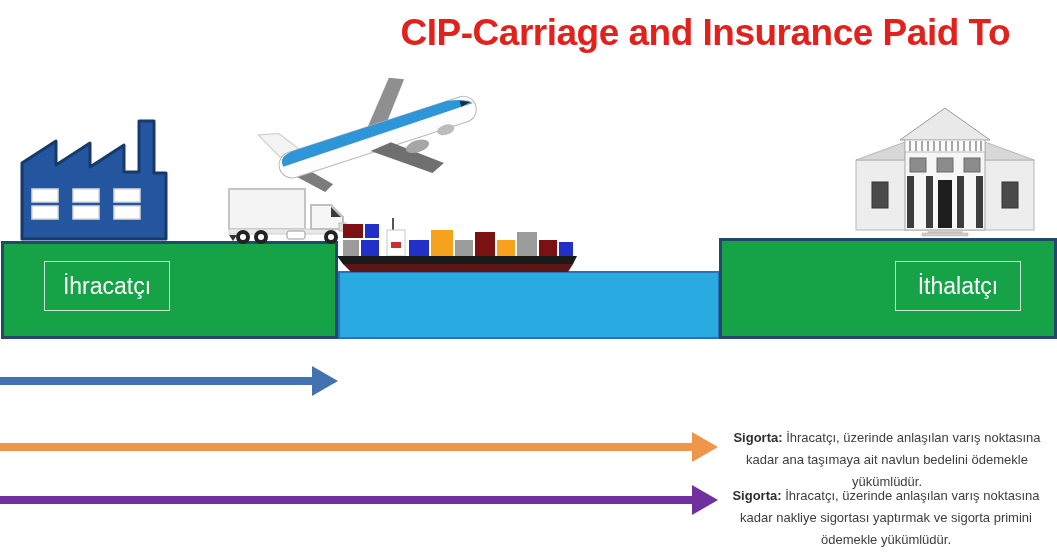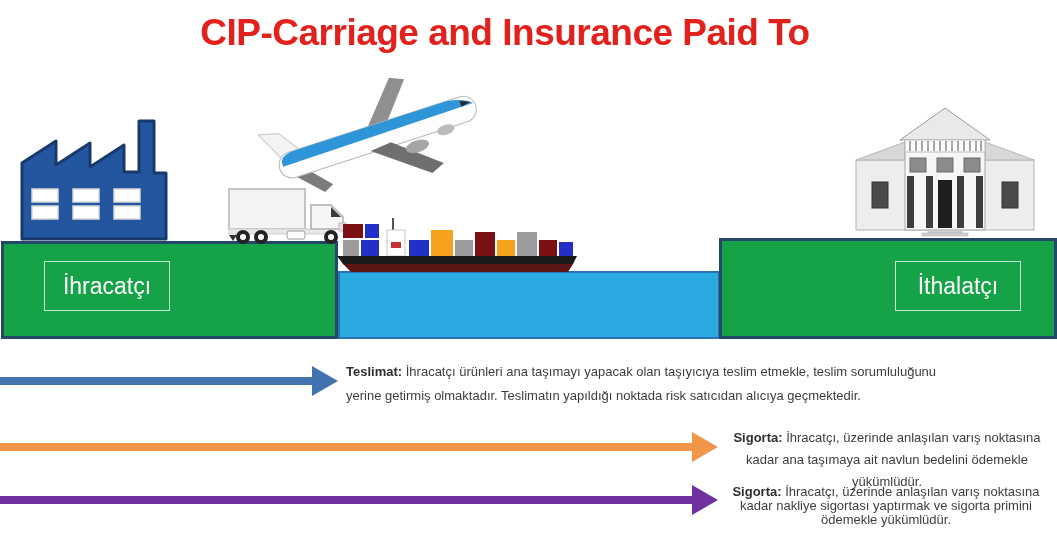--- a/index.html
+++ b/index.html
@@ -1,20 +1,20 @@
 <!DOCTYPE html>
 <html><head>
 <meta charset="utf-8">
 <style>
   html,body{margin:0;padding:0;background:#fff;}
   #stage{position:relative;width:1057px;height:556px;background:#ffffff;overflow:hidden;
          font-family:"Liberation Sans", sans-serif;}
   .abs{position:absolute;}
 
-  #title{left:0;top:12px;width:1010px;text-align:center;font-size:37px;font-weight:bold;
+  #title{left:0;top:12px;width:1010px;text-align:right;font-size:37px;font-weight:bold;
          letter-spacing:-0.5px;}
 
   
   .platform{background:#16a348;border:3px solid #24486b;box-sizing:border-box;z-index:1;}
   #exporter-platform{left:1px;top:241px;width:337px;height:98px;}
   #importer-platform{left:719px;top:238px;width:338px;height:101px;}
   #sea{left:338px;top:271px;width:382px;height:68px;background:#29aae1;
        border:2px solid #2a72b8;box-sizing:border-box;z-index:1;}
 
   .label-box{border:1px solid rgba(255,255,255,.75);color:#ffffff;text-align:center;
@@ -40,21 +40,21 @@
   #freight-shaft{left:0;top:443px;width:692px;}
   #freight-head{left:692px;top:432px;}
   #insurance-shaft{left:0;top:496px;width:692px;}
   #insurance-head{left:692px;top:485px;}
 
   
   .note{font-size:13px;color:#3d3d3d;}
   .note .b{font-weight:bold;color:#2f2f2f;}
   #delivery-note{left:346px;top:360px;width:615px;line-height:24px;text-align:left;}
   #freight-note{left:724px;top:427px;width:326px;line-height:22px;text-align:center;}
-  #insurance-note{left:720px;top:485px;width:332px;line-height:14px;text-align:center;}
+  #insurance-note{left:720px;top:485px;width:332px;line-height:22px;text-align:center;}
 </style>
 </head>
 <body>
 
 <div id="stage">
 
   <div id="title" class="abs" style="color: rgb(227, 33, 28);">CIP-Carriage and Insurance Paid To</div>
 
   <div id="exporter-platform" class="abs platform" style="background-color: rgb(22, 163, 72);"></div>
   <div id="sea" class="abs" style="background-color: rgb(41, 170, 225);"></div>
@@ -154,24 +154,20 @@
     </g>
     <rect x="88" y="82" width="14" height="48" fill="#1e1e1e"></rect>
     <rect x="22" y="84" width="16" height="26" fill="#4a4a4a" stroke="#333333"></rect>
     <rect x="152" y="84" width="16" height="26" fill="#4a4a4a" stroke="#333333"></rect>
     <rect x="78" y="132" width="34" height="3" fill="#cfcfcf" stroke="#ababab" stroke-width="0.5"></rect>
     <rect x="72" y="135" width="46" height="3" fill="#cfcfcf" stroke="#ababab" stroke-width="0.5"></rect>
   </svg>
 
   <div id="delivery-shaft" class="abs shaft" style="background-color: rgb(67, 114, 176);"></div>
   <div id="delivery-head" class="abs head" style="border-left-color: rgb(67, 114, 176);"></div>
-  <div id="delivery-note" class="abs note">
-    <span class="b">Teslimat:</span>
-    <span>İhracatçı ürünleri ana taşımayı yapacak olan taşıyıcıya teslim etmekle, teslim sorumluluğunu yerine getirmiş olmaktadır. Teslimatın yapıldığı noktada risk satıcıdan alıcıya geçmektedir.</span>
-  </div>
 
   <div id="freight-shaft" class="abs shaft" style="background-color: rgb(240, 150, 75);"></div>
   <div id="freight-head" class="abs head" style="border-left-color: rgb(240, 150, 75);"></div>
   <div id="freight-note" class="abs note">
     <span class="b">Sigorta:</span>
     <span>İhracatçı, üzerinde anlaşılan varış noktasına kadar ana taşımaya ait navlun bedelini ödemekle yükümlüdür.</span>
   </div>
 
   <div id="insurance-shaft" class="abs shaft" style="background-color: rgb(112, 48, 160);"></div>
   <div id="insurance-head" class="abs head" style="border-left-color: rgb(112, 48, 160);"></div>

